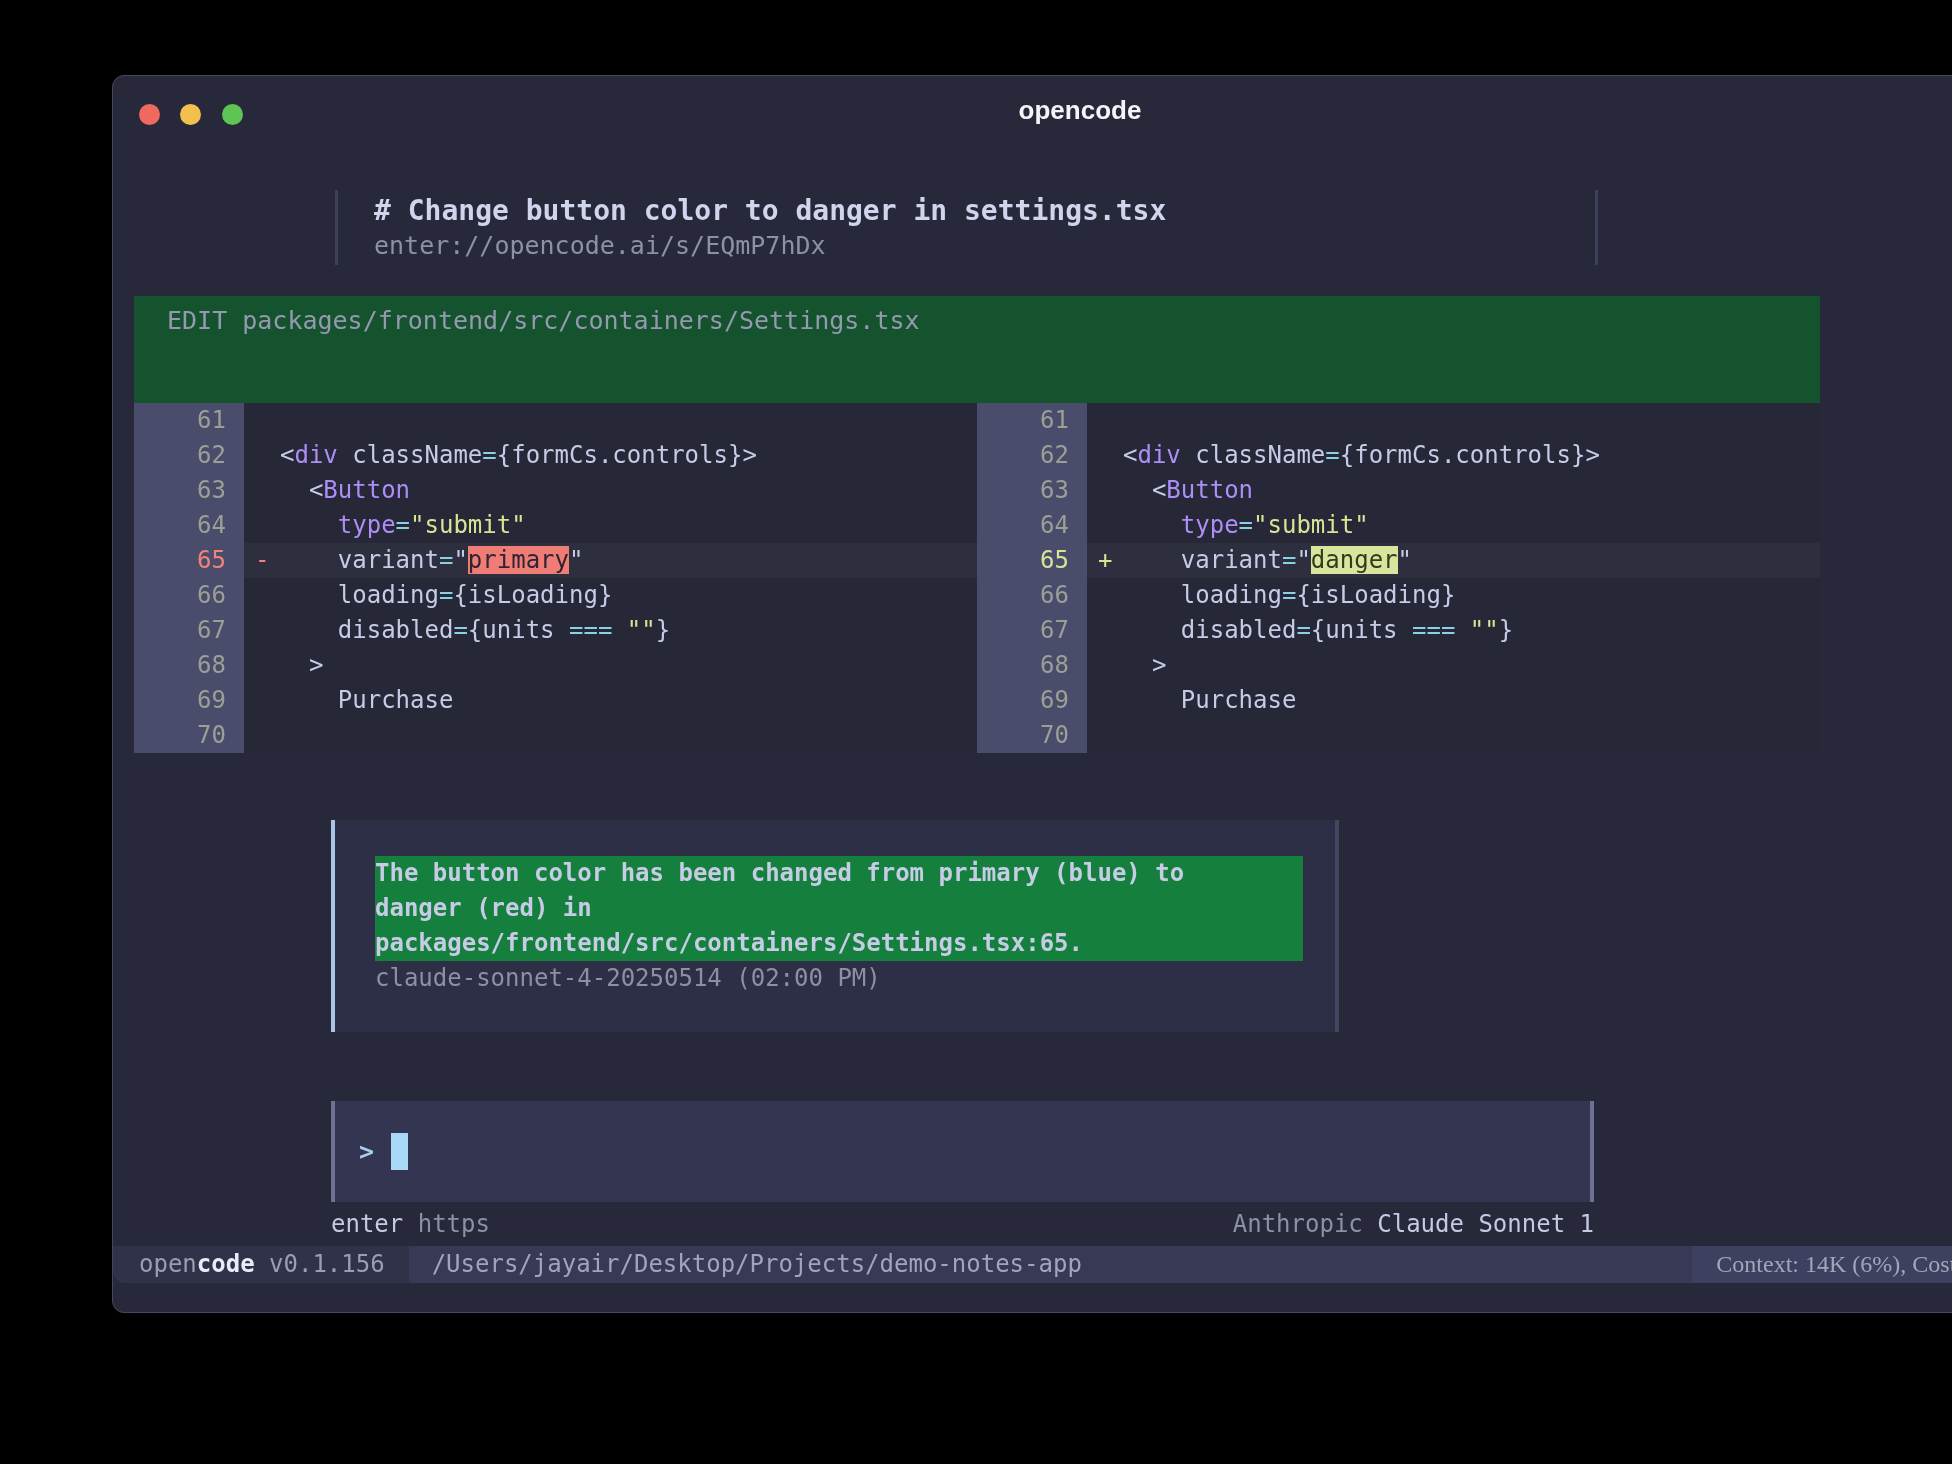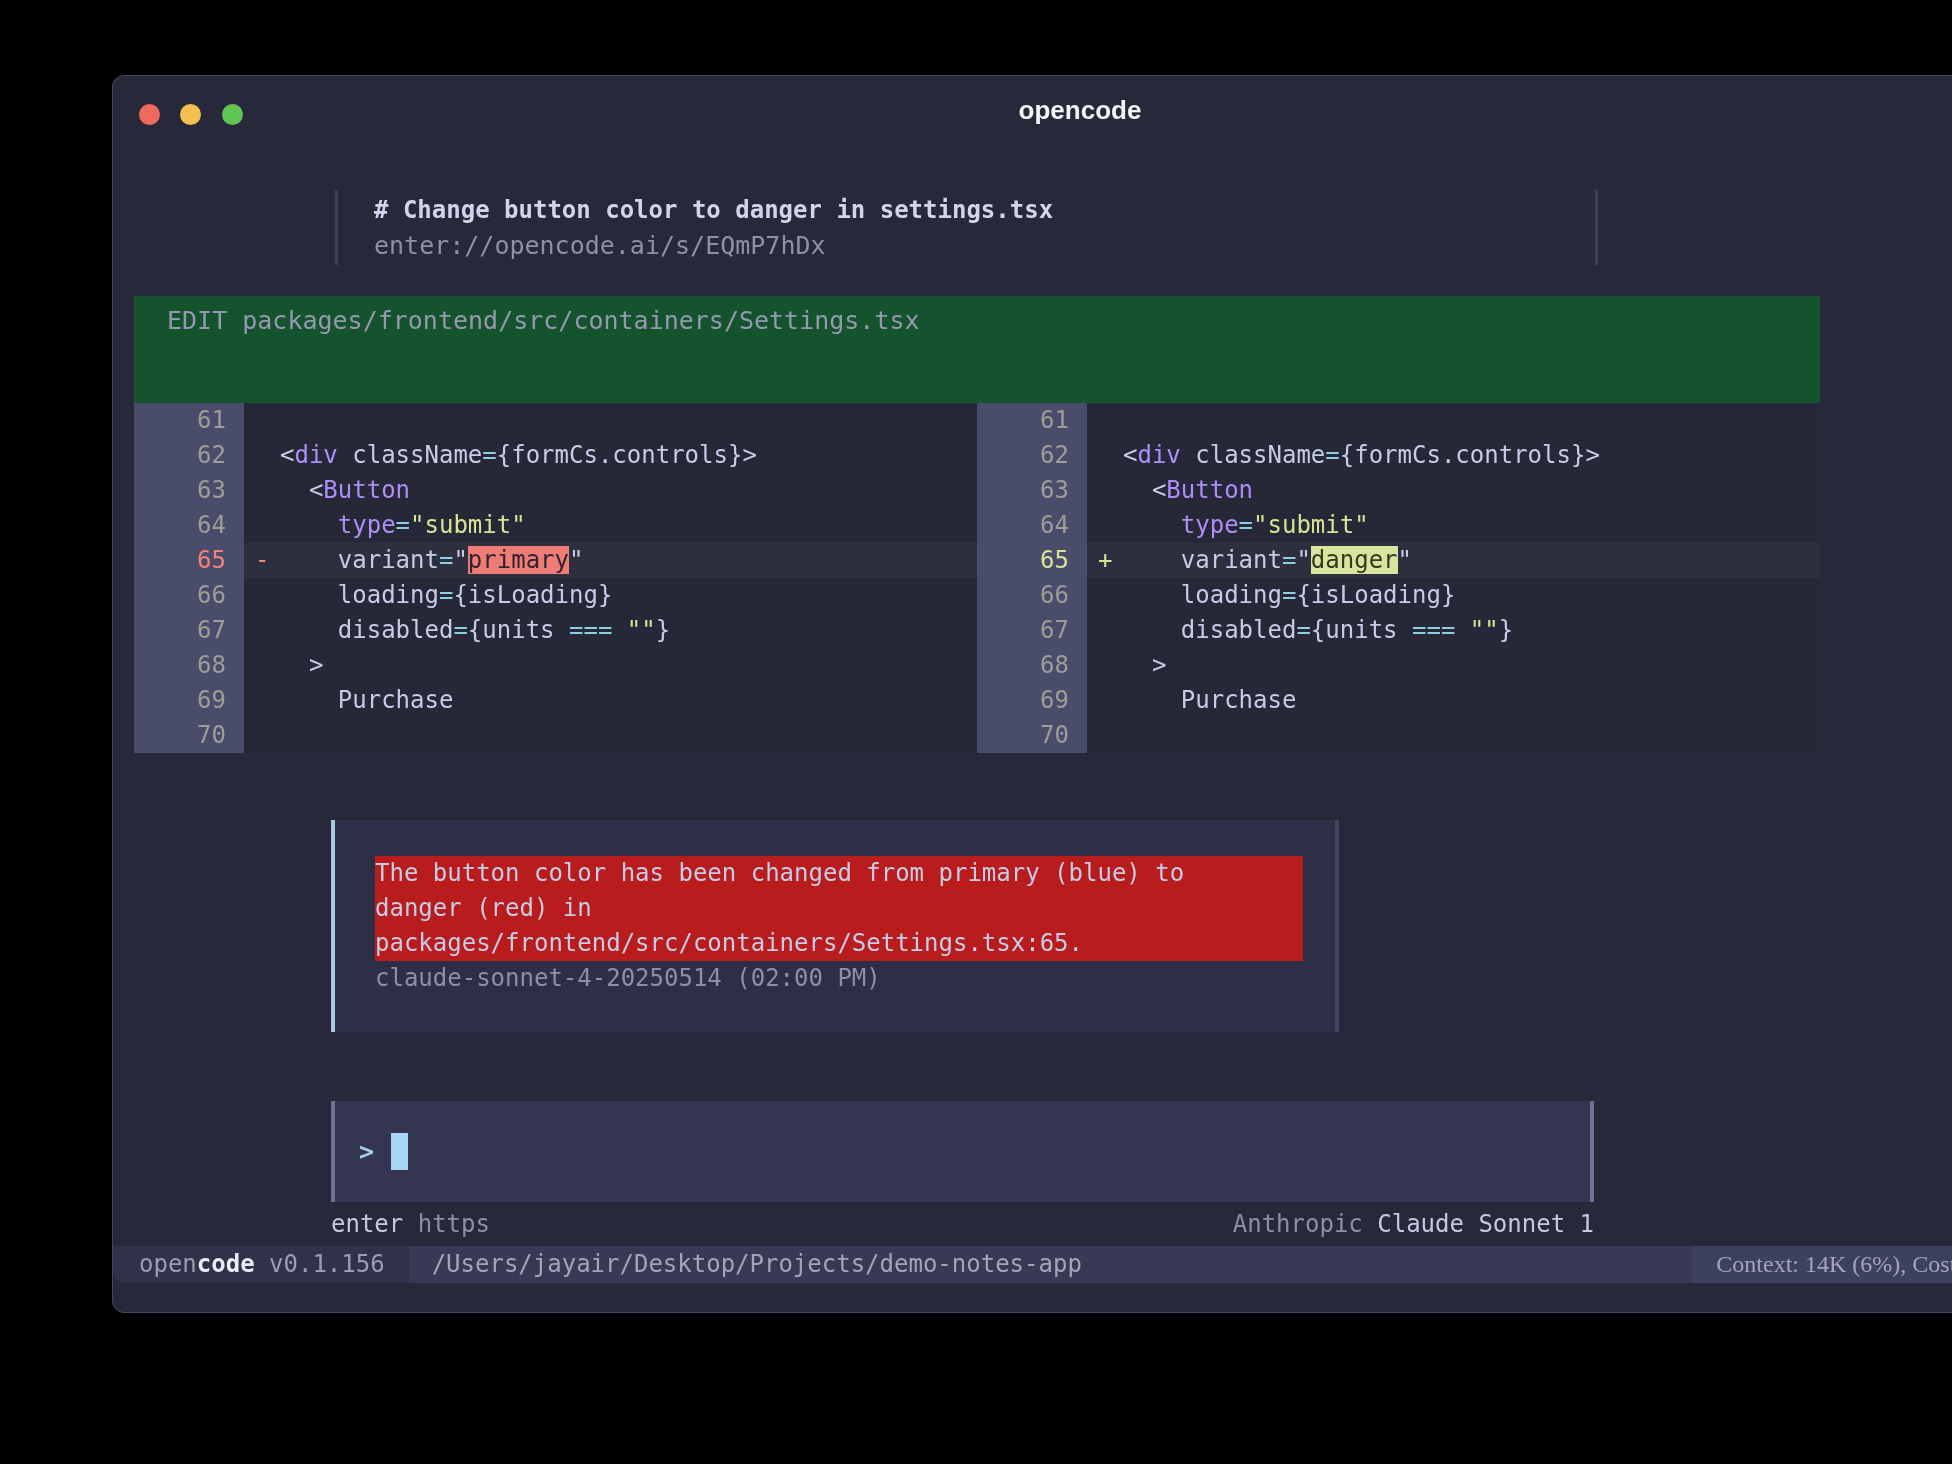--- a/index.html
+++ b/index.html
@@ -8,40 +8,40 @@
     border:1px solid #45475e;border-radius:12px;box-sizing:border-box;overflow:hidden;}
   
   .titlebar{position:absolute;left:0;top:0;width:100%;height:72px;}
   .tl{position:absolute;top:28px;width:21px;height:21px;border-radius:50%;}
   .tl.red{left:26px;background:#ee6a5e;} .tl.yellow{left:67px;background:#f3bf4f;} .tl.green{left:109px;background:#5ec454;}
   .wtitle{position:absolute;left:0;top:19px;width:100%;text-align:center;
     font-family:"Liberation Sans",sans-serif;font-weight:700;font-size:26px;color:#f4f5f9;}
   
   .sess{position:absolute;left:222px;top:114px;width:1263px;height:75px;
     border-left:3px solid #3e4059;border-right:3px solid #3e4059;box-sizing:border-box;padding:3px 0 0 36px;}
-  .sess .t1{font-size:24px;font-weight:700;color:#d0d5ee;line-height:35px;white-space:pre;}
+  .sess .t1{font-size:28px;font-weight:700;color:#d0d5ee;line-height:35px;white-space:pre;}
   .sess .t2{font-size:25px;color:#8d90a7;line-height:35px;white-space:pre;}
   
   .editpanel{position:absolute;left:21px;top:220px;width:1686px;height:457px;background:#14532d;}
   .editlabel{position:absolute;left:33px;top:7px;font-size:25px;color:#9599b0;line-height:35px;white-space:pre;}
   .diff{position:absolute;left:0;top:107px;width:100%;height:350px;background:#262737;display:flex;}
   .pane{flex:1 1 0;min-width:0;overflow:hidden;}
   .row{display:flex;height:35px;line-height:35px;font-size:24px;}
   .row .gut{flex:0 0 110px;background:#4a4c6b;color:#9d9e96;text-align:right;padding-right:18px;box-sizing:border-box;}
   .row .sign{flex:0 0 36px;padding-left:11px;box-sizing:border-box;color:#c6cbe8;}
   .row .body{flex:1 1 auto;display:flex;min-width:0;}
   .row.hl .body{background:rgba(255,255,255,0.04);}
   .codeline{white-space:pre;}
   .tk-fg{color:#c6cbe8;} .tk-purple{color:#ad8ef6;} .tk-cyan{color:#8bd0e3;} .tk-green{color:#d6e494;}
   .red{color:#f18379 !important;} .green{color:#d6e494 !important;}
   .tk-del{background:#ef7d75;color:#302334;} .tk-add{background:#d8e59c;color:#36391f;}
   
   .msg{position:absolute;left:218px;top:744px;width:1008px;height:212px;background:#2d2f47;
     border-left:4px solid #a9c6e2;border-right:4px solid #43465f;box-sizing:border-box;padding:36px 0 0 40px;}
-  .msg .hlblock{background:#b91c1c;width:928px;}
+  .msg .hlblock{background:#15803d;width:928px;font-weight:bold;}
   .msg .line{font-size:24px;line-height:35px;color:#c6cbe6;white-space:pre;}
   .msg .meta{font-size:24px;line-height:35px;color:#8d90a5;white-space:pre;}
   
   .inputbox{position:absolute;left:218px;top:1025px;width:1263px;height:101px;background:#343651;
     border-left:4px solid #6e7194;border-right:4px solid #6e7194;box-sizing:border-box;}
   .prompt{position:absolute;left:24px;top:33px;font-size:25px;font-weight:700;color:#a5cdee;line-height:35px;}
   .cursor{position:absolute;left:56px;top:32px;width:17px;height:37px;background:#a9d7f6;}
   
   .hints{position:absolute;left:218px;top:1131px;width:1263px;height:35px;display:flex;
     justify-content:space-between;font-size:24px;line-height:35px;}

